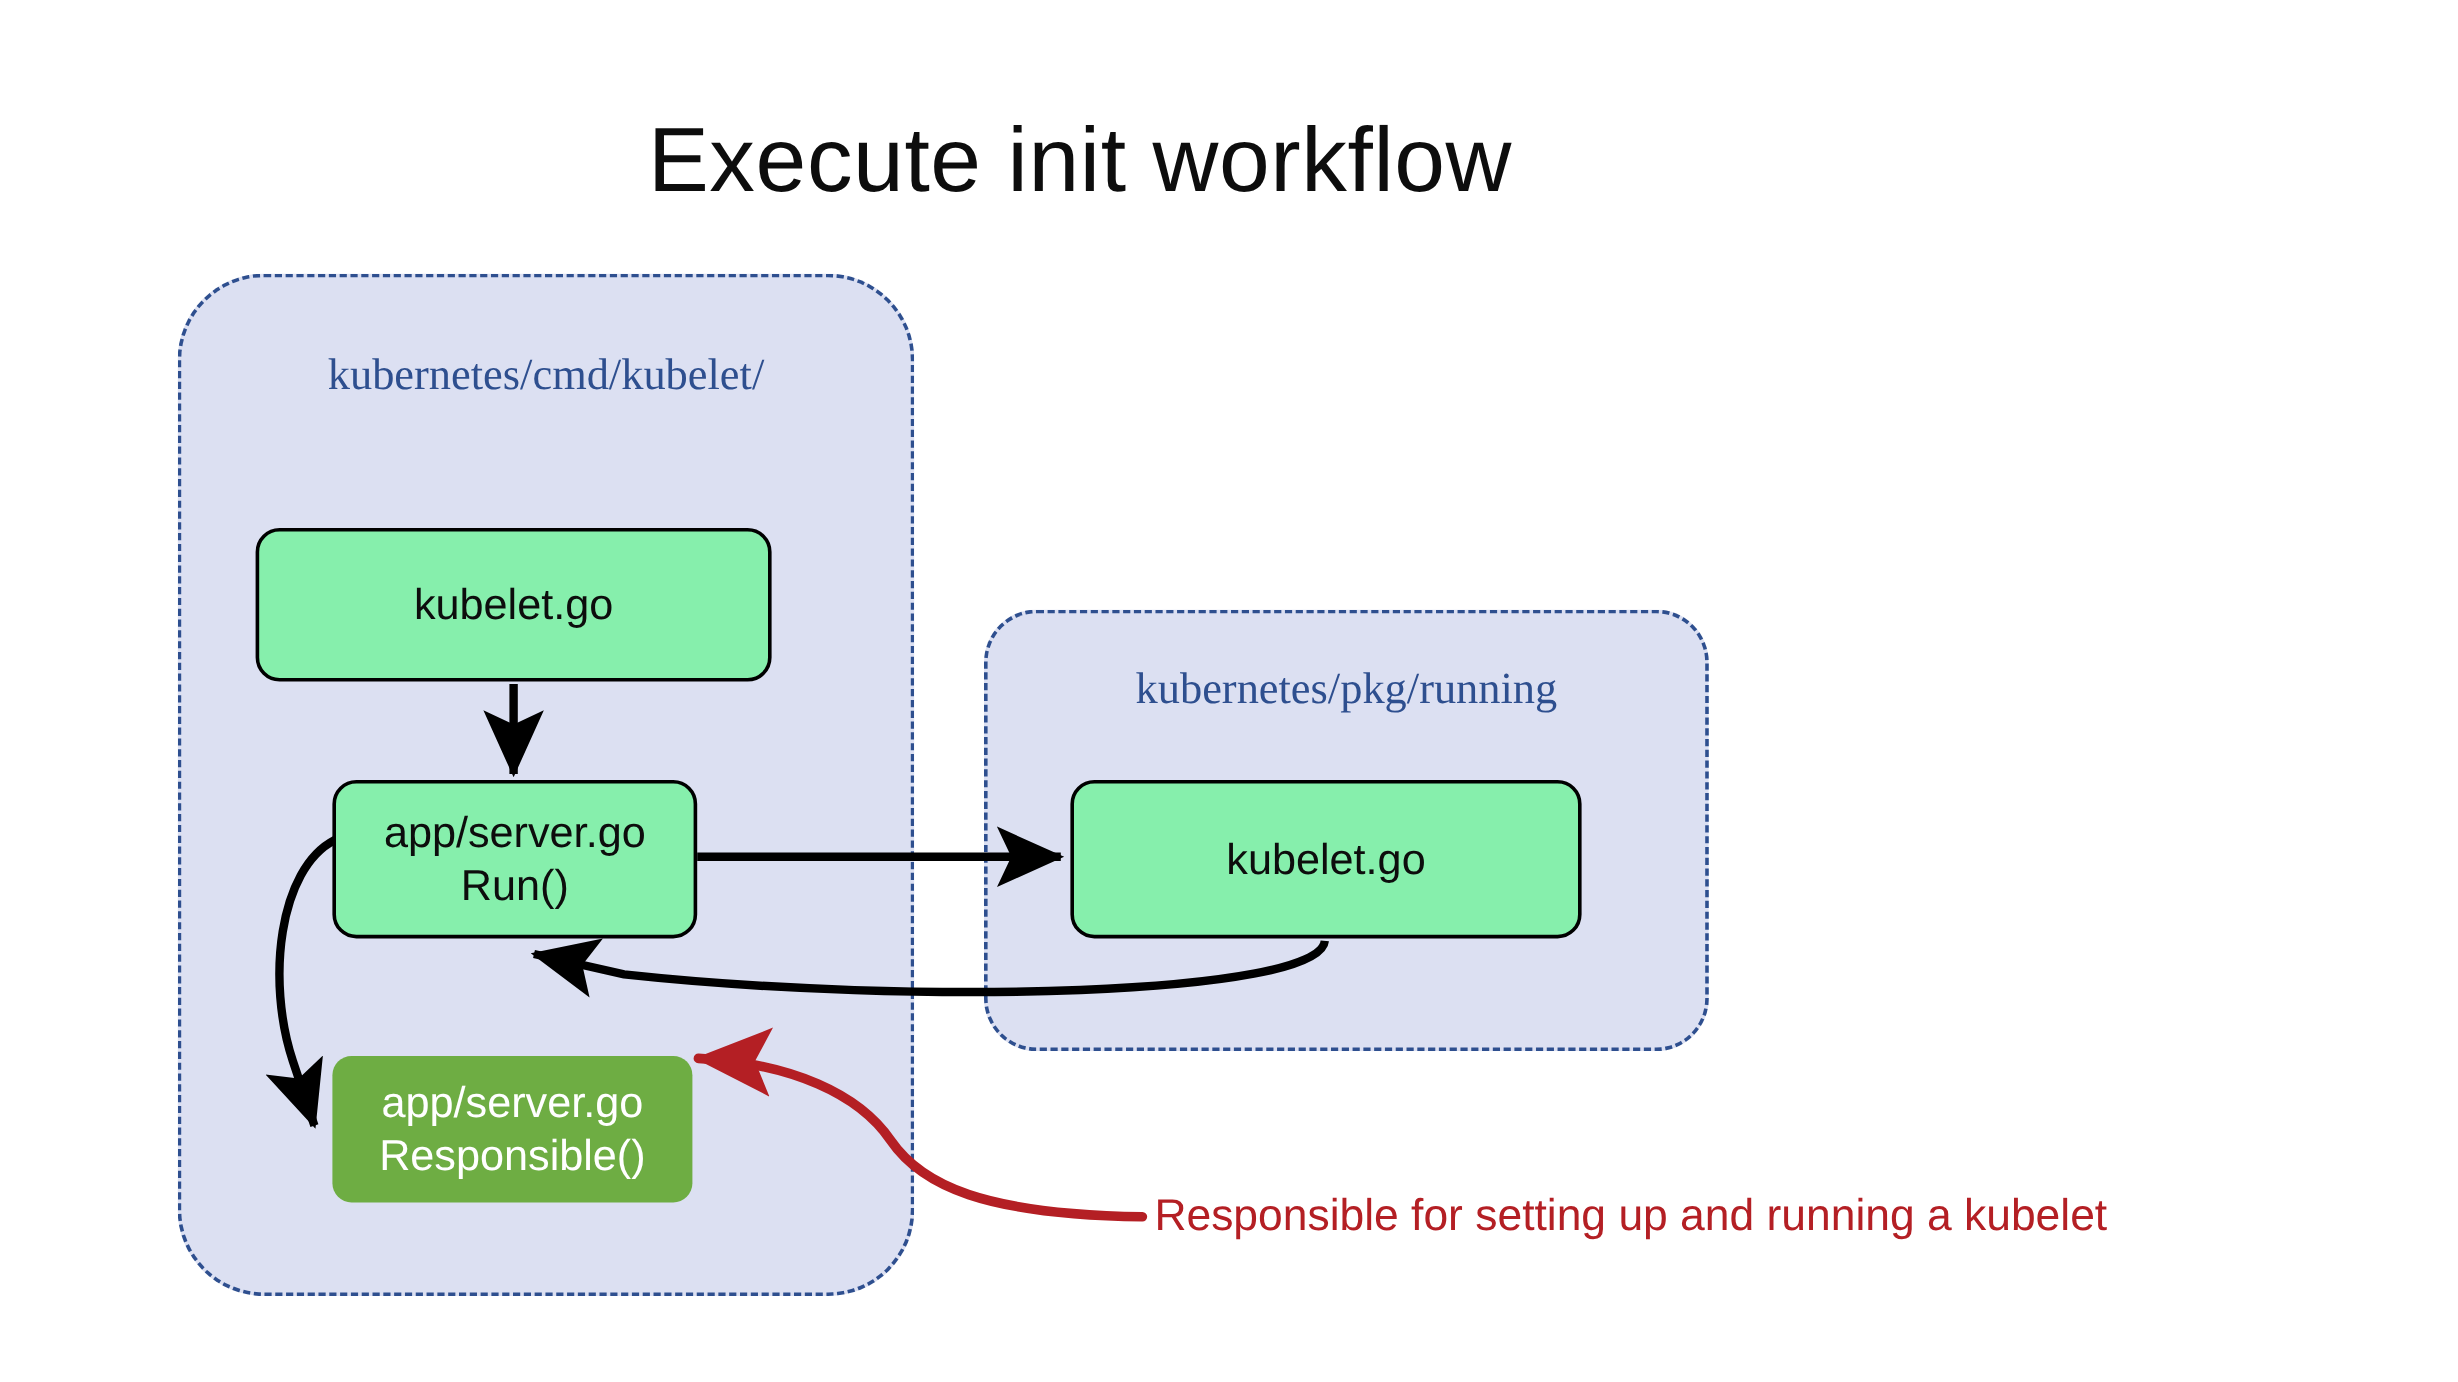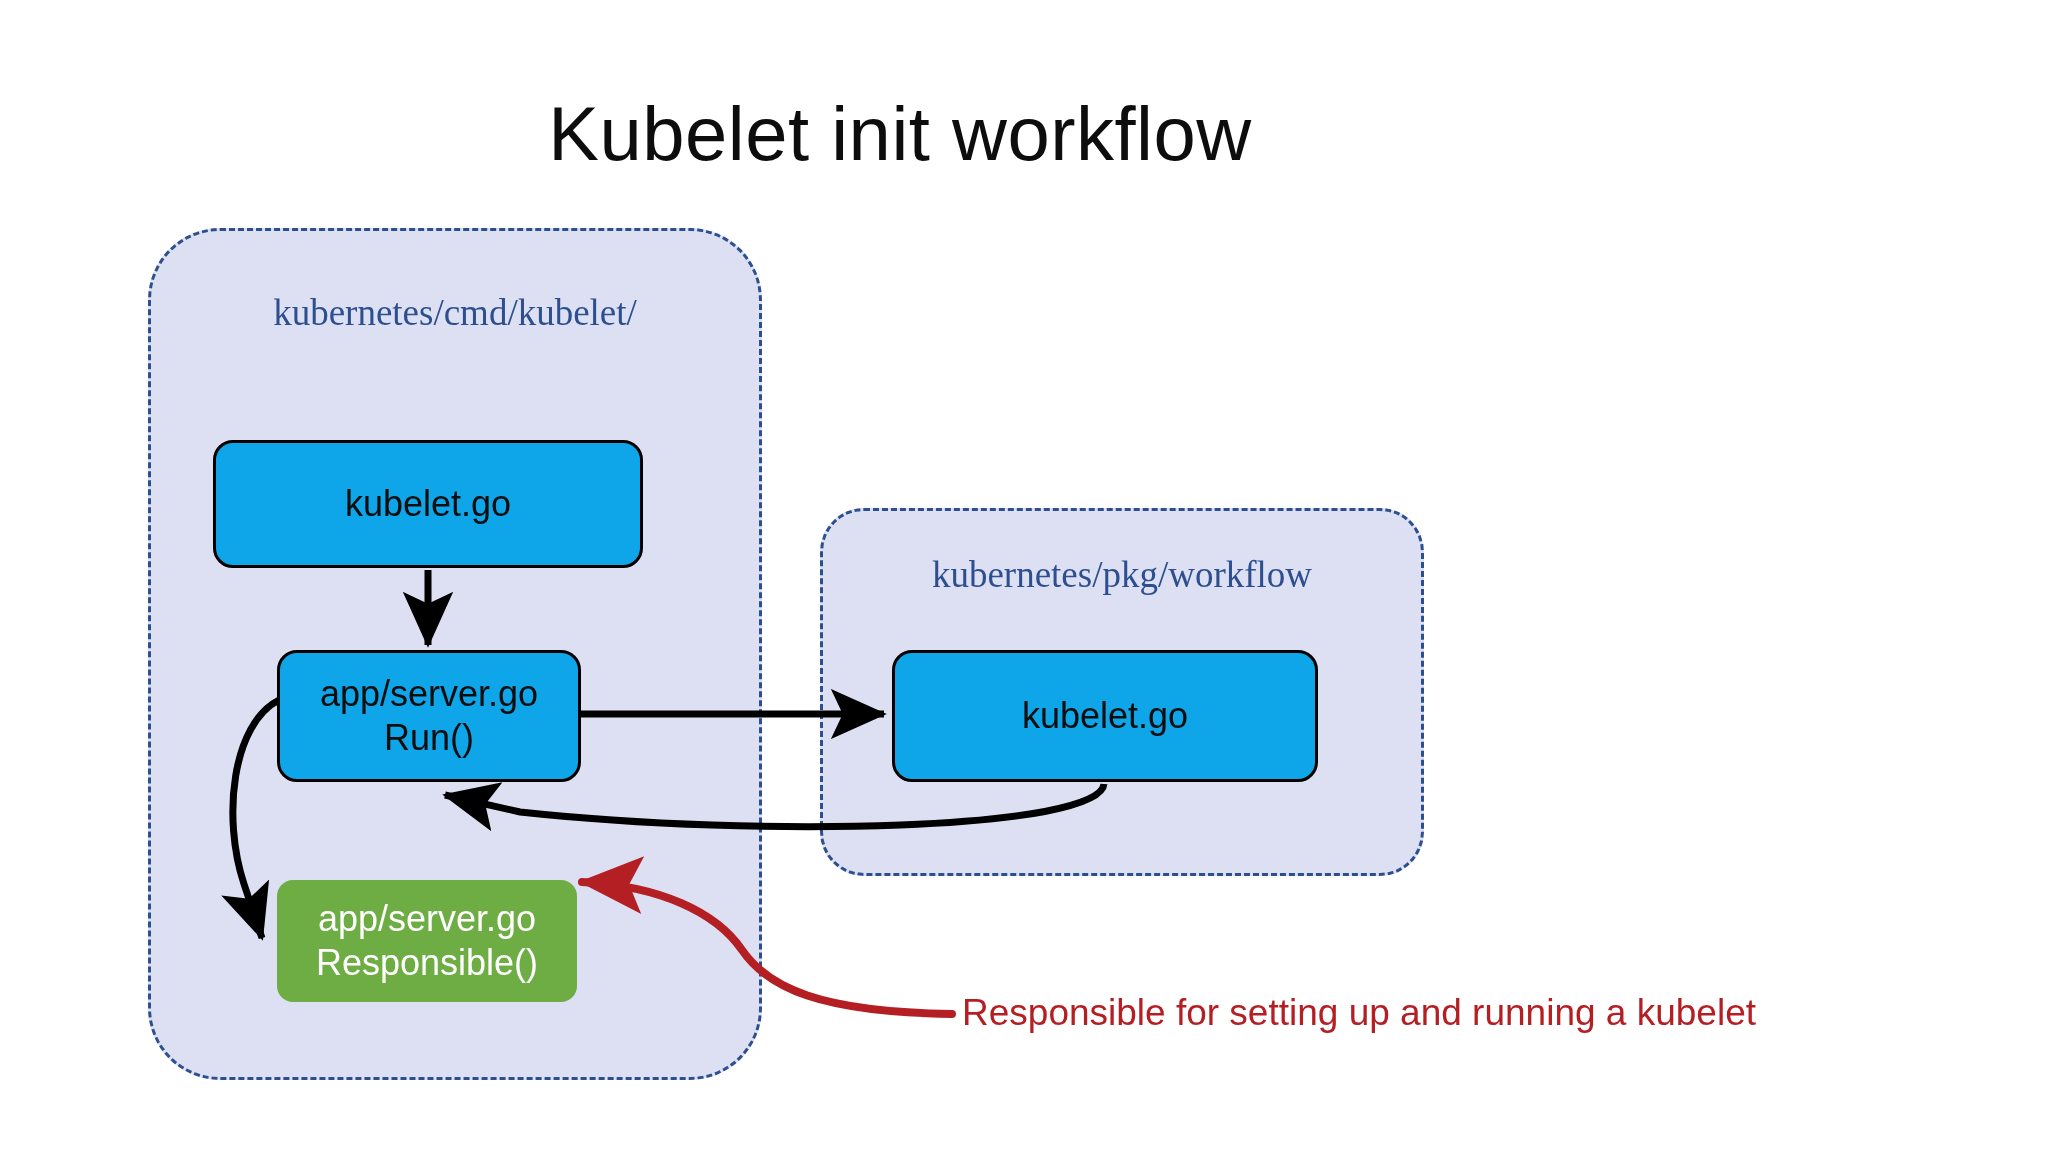--- a/index.html
+++ b/index.html
@@ -77,21 +77,21 @@
     flex-direction: column;
     align-items: center;
     justify-content: center;
     border-radius: 20px;
     font-size: 36px;
     line-height: 1.22;
     text-align: center;
     white-space: nowrap;
   }
   .node.white {
-    background: #0ea5e9;
+    background: #86efac;
     border: 3px solid #000000;
     color: #0d0d0d;
   }
   .node.green {
     background: #6ead43;
     border: none;
     color: #ffffff;
     border-radius: 16px;
   }
   #node-execute {
@@ -139,28 +139,28 @@
     line-height: 1.15;
     color: #b41f24;
     white-space: nowrap;
   }
 </style>
 </head>
 <body>
 
 <div id="slide">
 
-  <div id="slide-title">Kubelet init workflow</div>
+  <div id="slide-title">Execute init workflow</div>
 
   <div id="pkg-cmd" class="pkg-container">
     <div class="pkg-label">kubernetes/cmd/kubelet/</div>
   </div>
 
   <div id="pkg-pkg" class="pkg-container">
-    <div class="pkg-label">kubernetes/pkg/workflow</div>
+    <div class="pkg-label">kubernetes/pkg/running</div>
   </div>
 
   <svg id="connectors" viewBox="0 0 2048 1152">
     <defs>
       <marker id="arrowBlack" markerWidth="10" markerHeight="10" refX="7.6" refY="4" orient="auto" markerUnits="strokeWidth">
         <path d="M0,0.4 L8,4 L0,7.6 L1.7,4 Z" fill="#000000"></path>
       </marker>
       <marker id="arrowRed" markerWidth="10" markerHeight="10" refX="7.6" refY="4" orient="auto" markerUnits="strokeWidth">
         <path d="M0,0.4 L8,4 L0,7.6 L1.7,4 Z" fill="#b41f24"></path>
       </marker>

